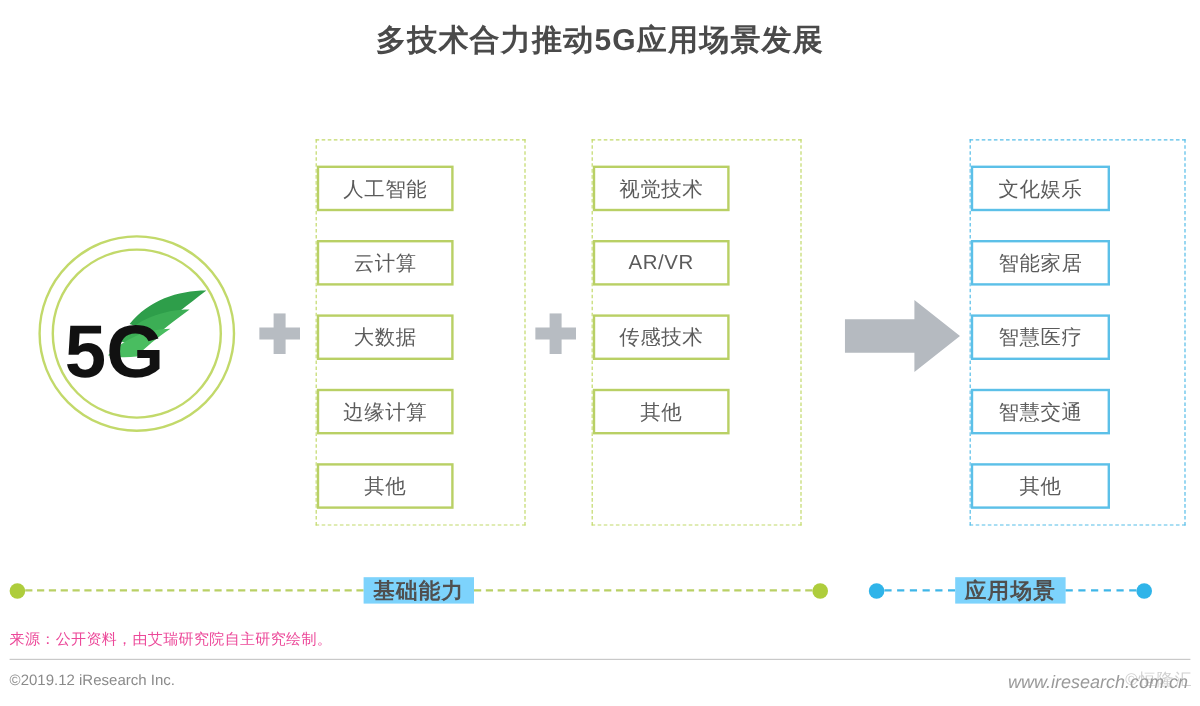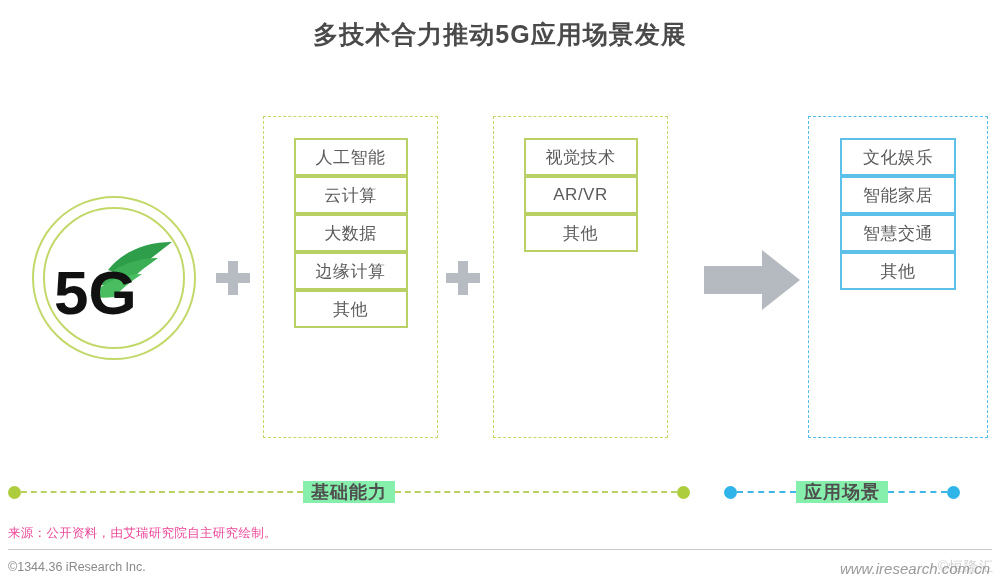--- a/index.html
+++ b/index.html
@@ -101,21 +101,22 @@
   .group-1 { left: 263px; width: 175px; }
   .group-2 { left: 493px; width: 175px; }
   .group-3 { left: 808px; width: 180px; }
 
   .boxes {
     position: absolute;
     left: 0; right: 0;
     top: 21px;
     display: flex;
     flex-direction: column;
-    align-items: center;
+    align-items: flex-start;
+    gap: 24px;
   }
   .item-box {
     box-sizing: border-box;
     width: 114px;
     height: 38px;
     border: 2px solid #b9d065;
     background: #ffffff;
     display: flex;
     align-items: center;
     justify-content: center;
@@ -154,21 +155,21 @@
     flex: 0 0 auto;
   }
   .rail-blue .rail-dot { background: #2fb4e9; }
 
   .rail-label {
     flex: 0 0 auto;
     padding: 0 8px;
     font-size: 18px;
     font-weight: bold;
     color: #4f4f4f;
-    background: #86efac;
+    background: #7dd3fc;
     letter-spacing: 1px;
     line-height: 22px;
   }
 
   
   .source {
     position: absolute;
     left: 8px;
     top: 525px;
     font-size: 12.5px;
@@ -245,34 +246,36 @@
   <div class="plus plus-2">
     <svg viewBox="0 0 34 34">
         <path d="M12 0 H22 V12 H34 V22 H22 V34 H12 V22 H0 V12 H12 Z" fill="#b7bcc2"></path>
       </svg>
   </div>
 
   <div class="group group-2">
     <div class="boxes">
       <div class="item-box">视觉技术</div>
       <div class="item-box">AR/VR</div>
+      <div class="item-box">传感技术</div>
       <div class="item-box">其他</div>
     </div>
   </div>
 
   <div class="arrow">
     <svg viewBox="0 0 96 60">
         <path d="M0 16 H58 V0 L96 30 L58 60 V44 H0 Z" fill="#b5bac0"></path>
       </svg>
   </div>
 
   <div class="group group-3 blue">
     <div class="boxes">
       <div class="item-box">文化娱乐</div>
       <div class="item-box">智能家居</div>
+      <div class="item-box">智慧医疗</div>
       <div class="item-box">智慧交通</div>
       <div class="item-box">其他</div>
     </div>
   </div>
 
   <div class="rail rail-green">
     <div class="rail-dot"></div>
     <div class="rail-line"></div>
     <div class="rail-label">基础能力</div>
     <div class="rail-line"></div>
@@ -282,17 +285,17 @@
   <div class="rail rail-blue">
     <div class="rail-dot"></div>
     <div class="rail-line"></div>
     <div class="rail-label">应用场景</div>
     <div class="rail-line"></div>
     <div class="rail-dot"></div>
   </div>
 
   <div class="source">来源：公开资料，由艾瑞研究院自主研究绘制。</div>
   <div class="rule"></div>
-  <div class="copyright">©1344.36 iResearch Inc.</div>
+  <div class="copyright">©2019.12 iResearch Inc.</div>
   <div class="site">www.iresearch.com.cn</div>
   <div class="watermark">©恒隆汇</div>
 
 </div>
 
 </body></html>

